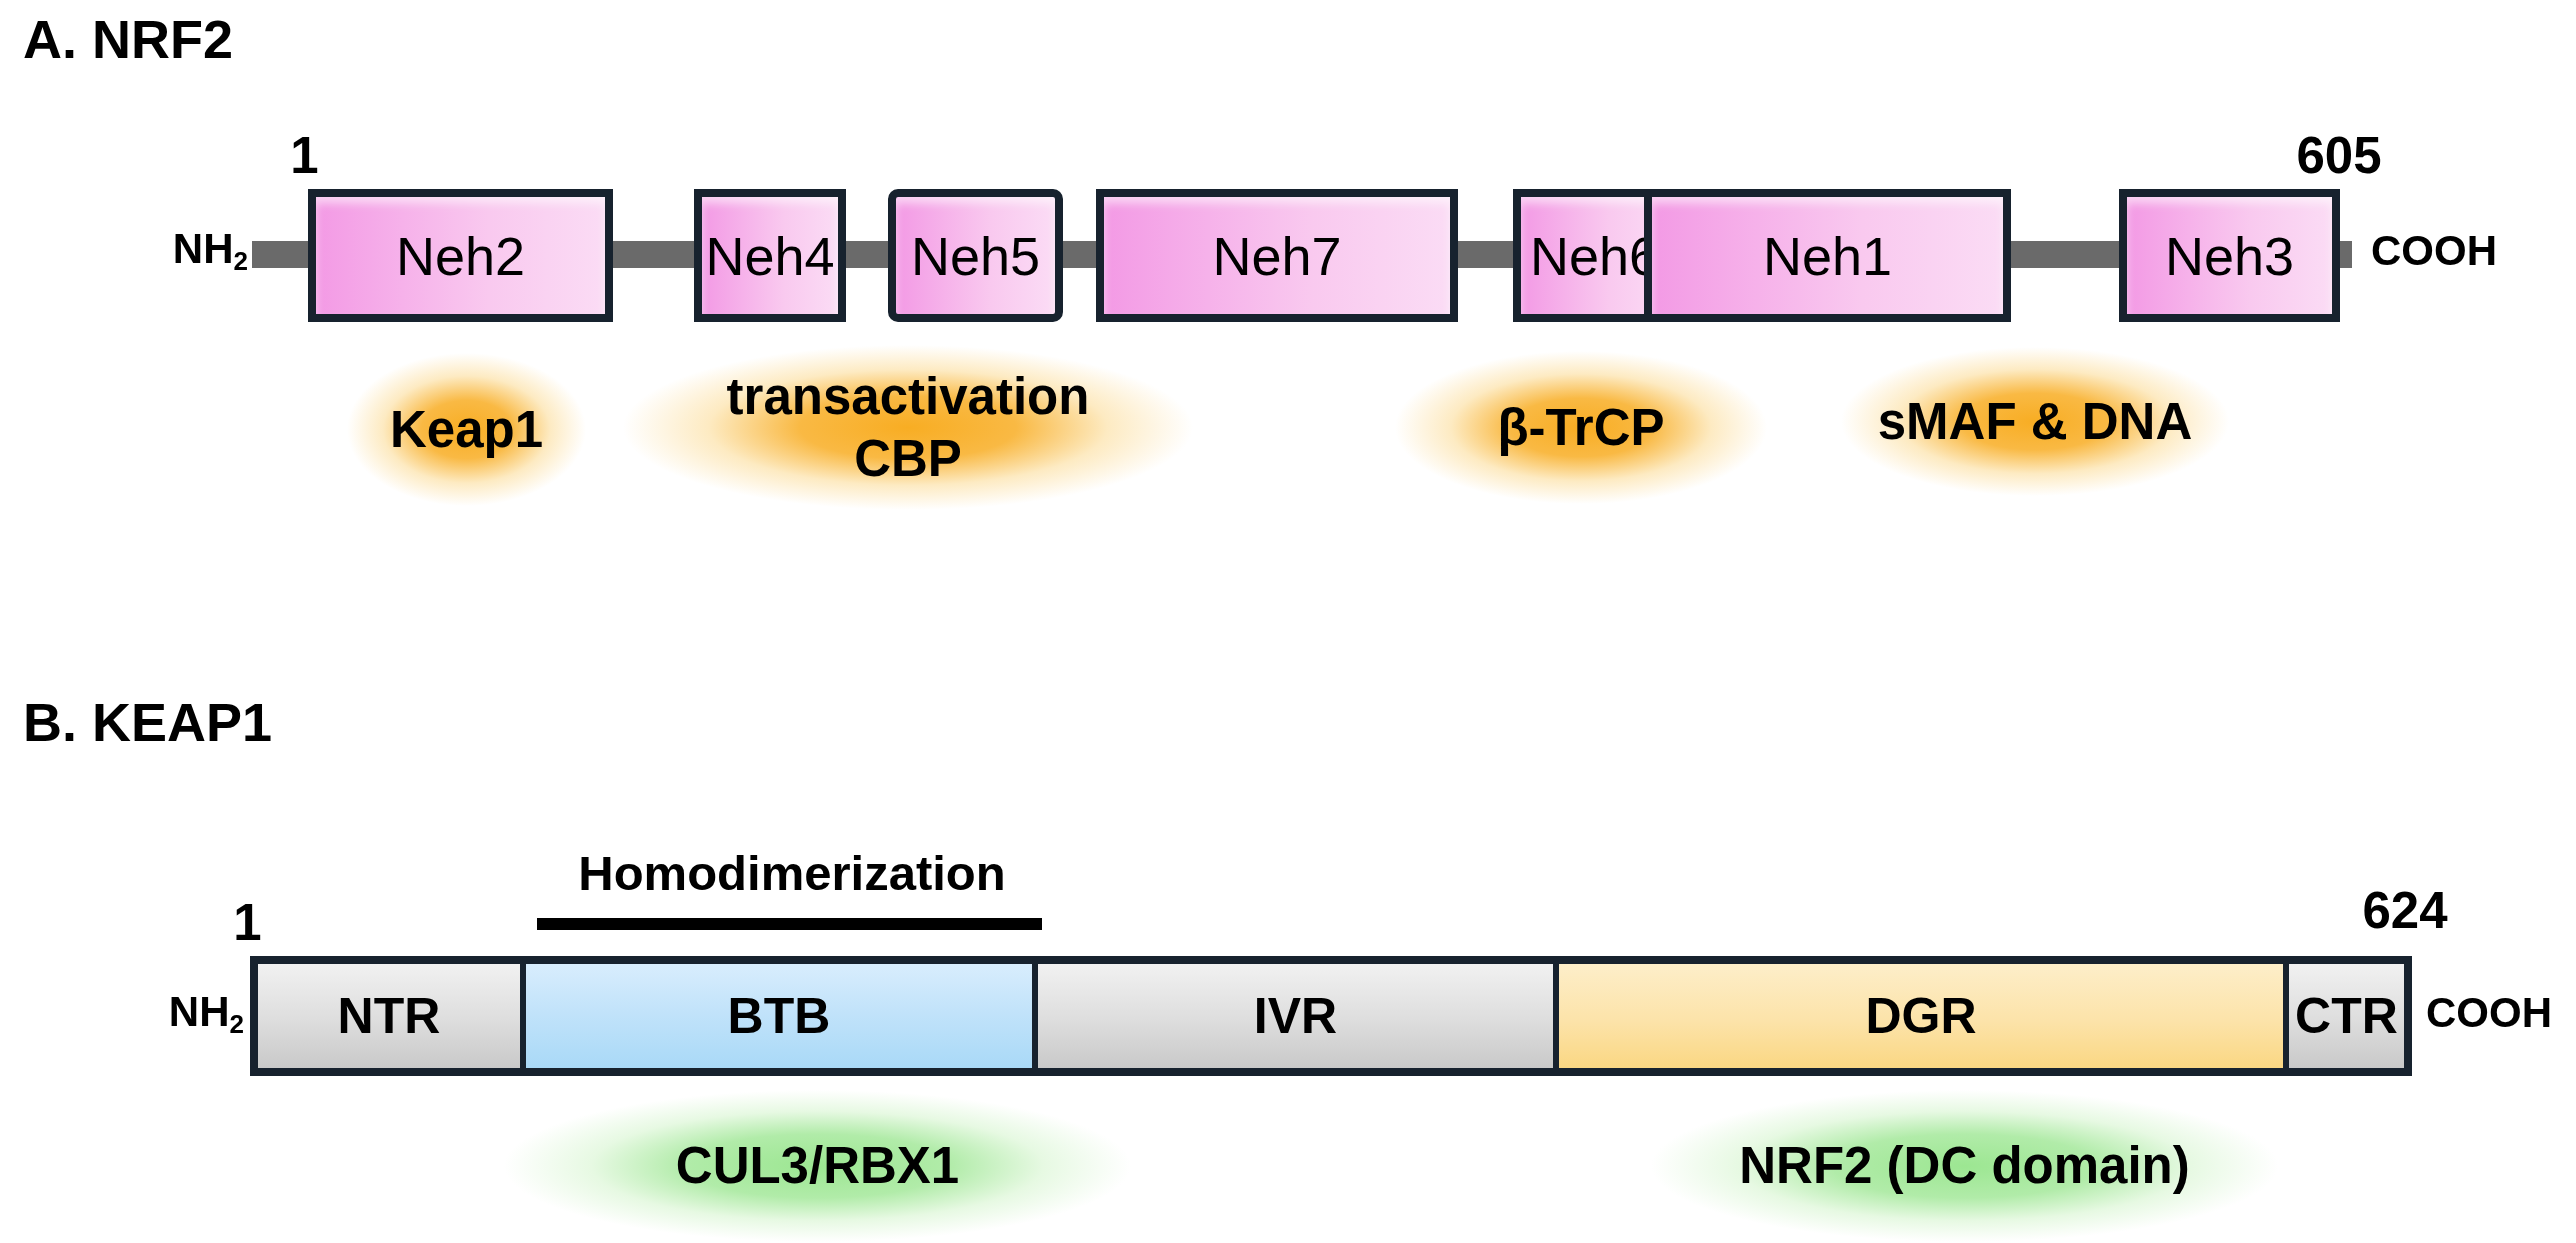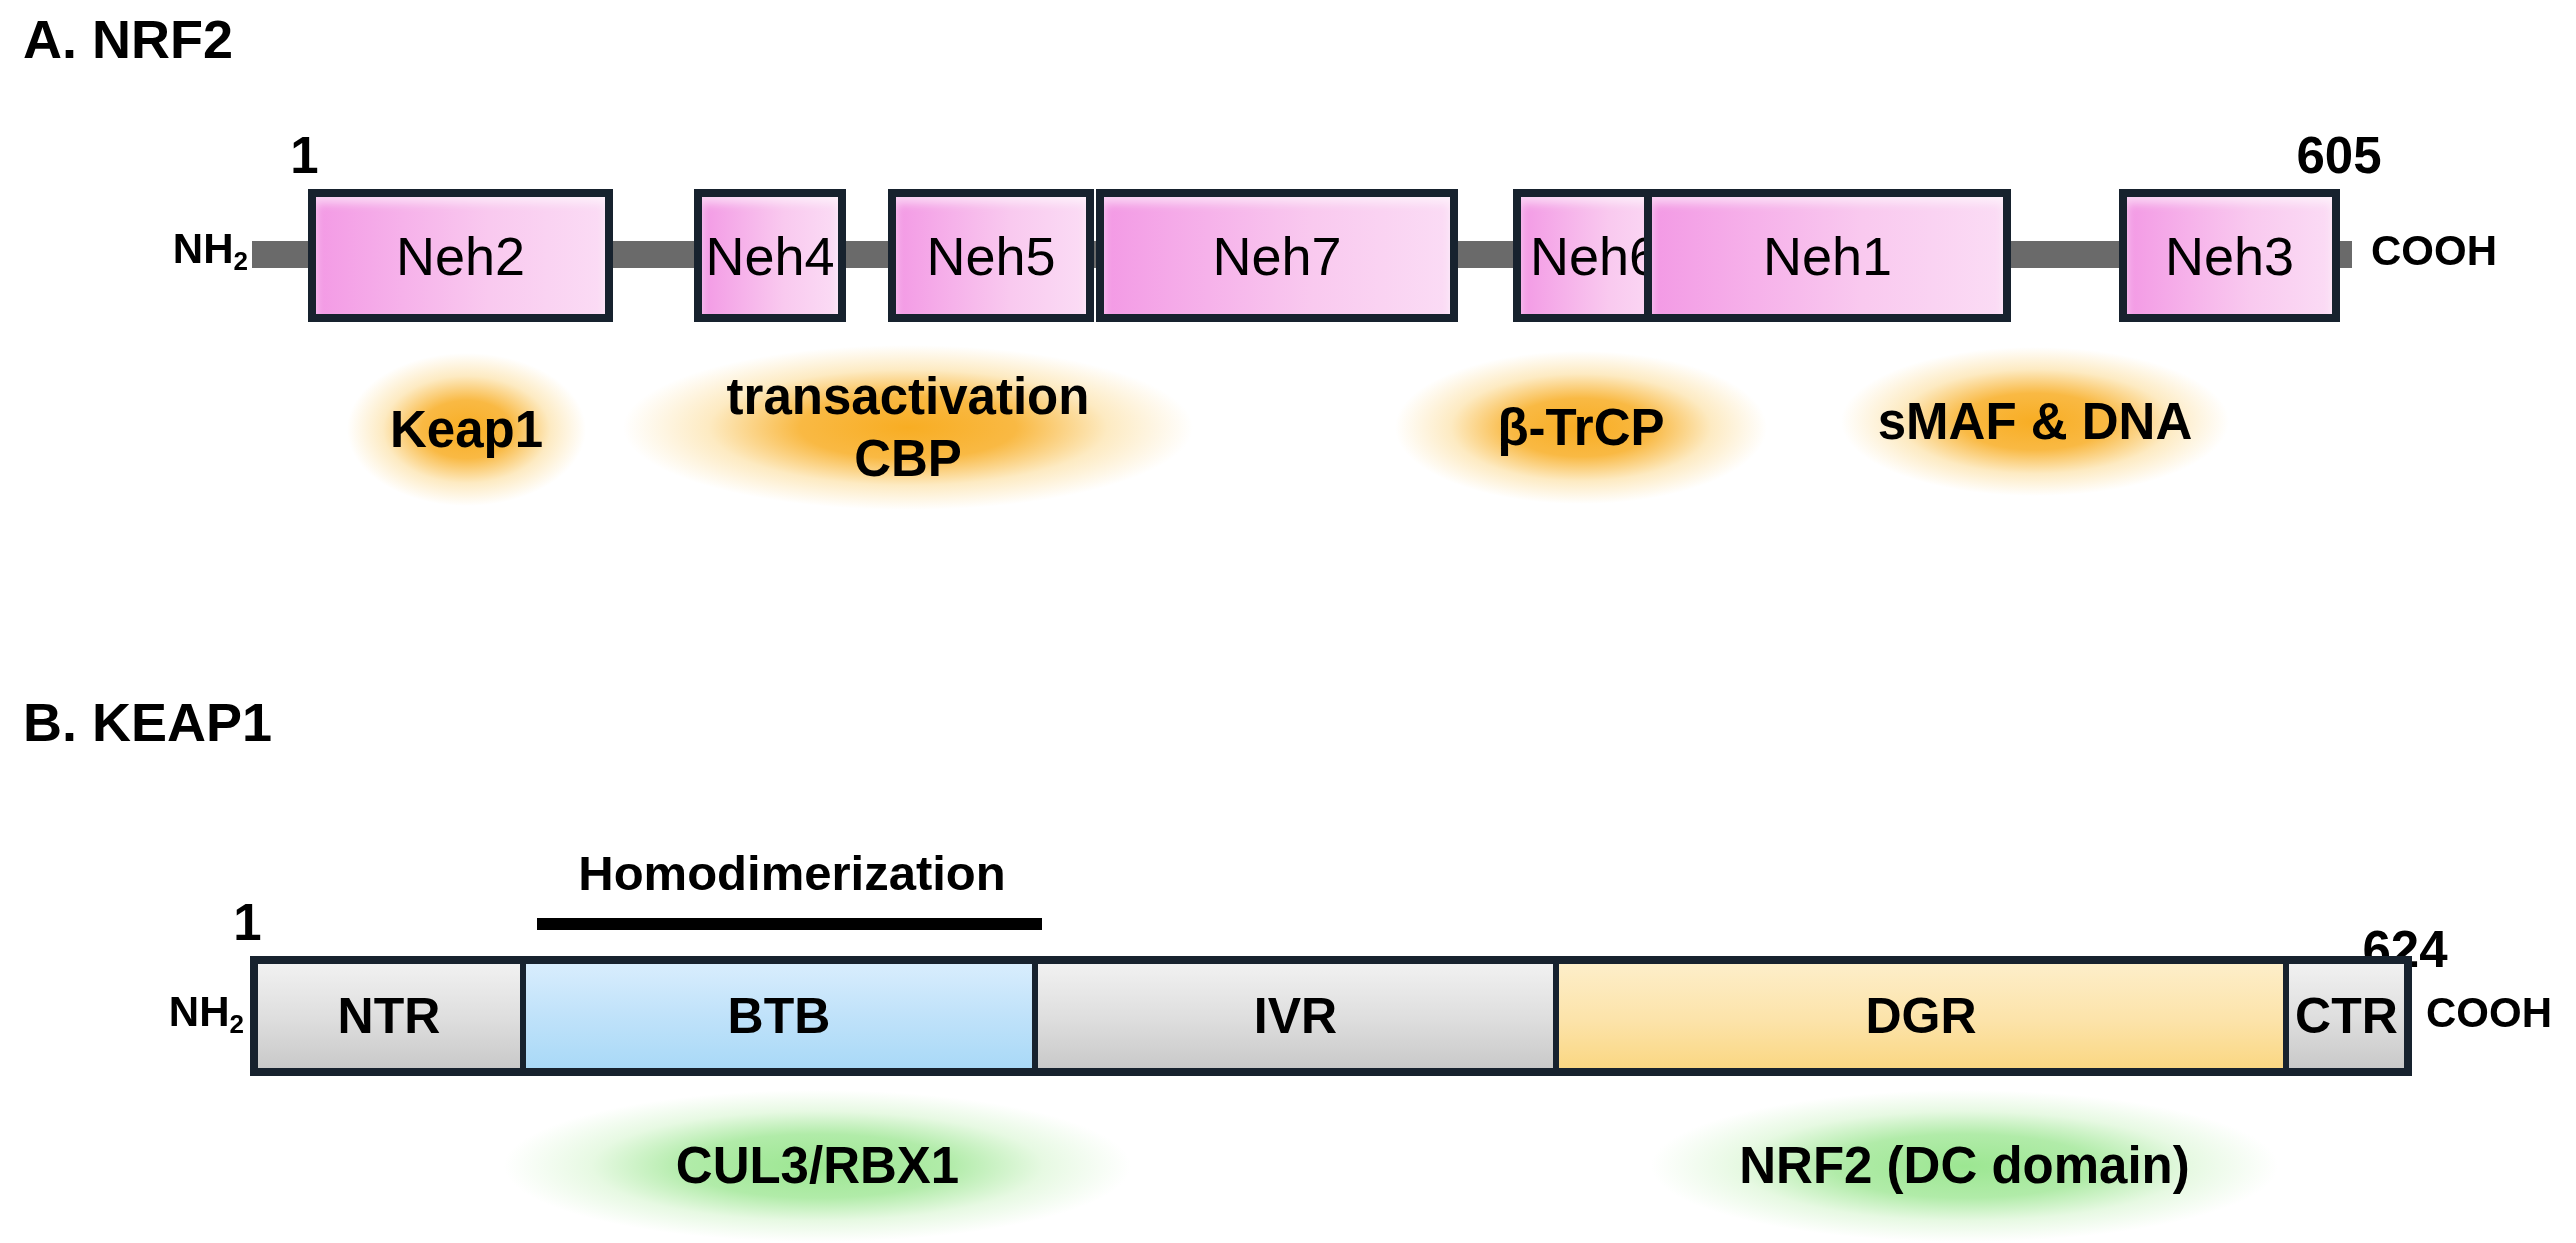--- a/index.html
+++ b/index.html
@@ -20,21 +20,21 @@
   .title-a{left:23px;top:11.6px;}
   .title-b{left:23px;top:695px;}
   .num{
     position:absolute;
     font-size:51px;font-weight:bold;line-height:1;
     text-align:center;
   }
   .num-a-start{left:263px;top:130px;width:83px;}
   .num-a-end{left:2277px;top:130px;width:124px;}
   .num-b-start{left:206px;top:897px;width:83px;}
-  .num-b-end{left:2343px;top:924px;width:124px;}
+  .num-b-end{left:2343px;top:885px;width:124px;}
   .term{
     position:absolute;
     font-size:42px;font-weight:bold;line-height:1;
     white-space:nowrap;
   }
   .term .sub{font-size:0.62em;position:relative;top:0.28em;}
   .nh2-a{left:99px;top:228px;width:149px;text-align:right;}
   .cooh-a{left:2371px;top:230px;}
   .nh2-b{left:95px;top:991px;width:149px;text-align:right;}
   .cooh-b{left:2426px;top:992px;}
@@ -134,21 +134,21 @@
   <div class="term cooh-a">COOH</div>
 
   <div class="backbone"></div>
 
   <div class="neh-box" style="left: 308px; width: 305px;">
     <span class="lbl">Neh2</span>
   </div>
   <div class="neh-box" style="left: 694px; width: 152px;">
     <span class="lbl">Neh4</span>
   </div>
-  <div class="neh-box" style="left: 888px; width: 206px;">
+  <div class="neh-box" style="left: 888px; width: 175px; border-radius: 10px;">
     <span class="lbl">Neh5</span>
   </div>
   <div class="neh-box" style="left: 1096px; width: 362px;">
     <span class="lbl">Neh7</span>
   </div>
   <div class="neh-box" style="left: 1513px; width: 163px;">
     <span class="lbl">Neh6</span>
   </div>
   <div class="neh-box" style="left: 1644px; width: 367px;">
     <span class="lbl">Neh1</span>

